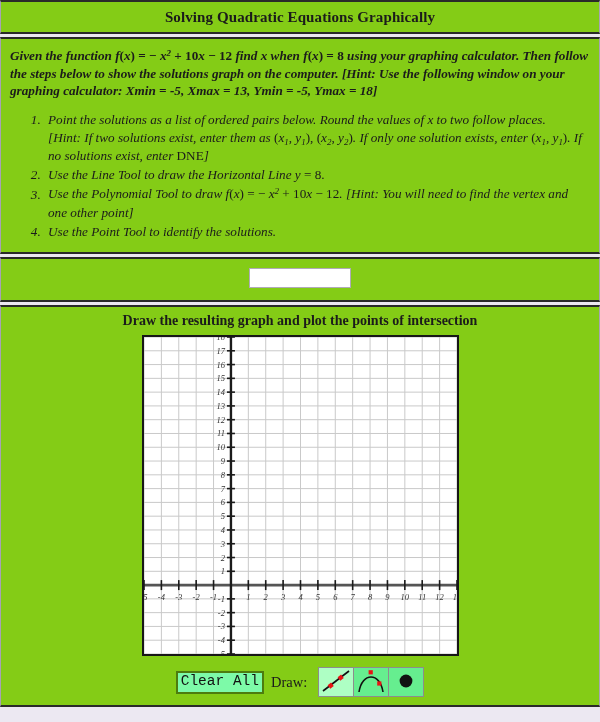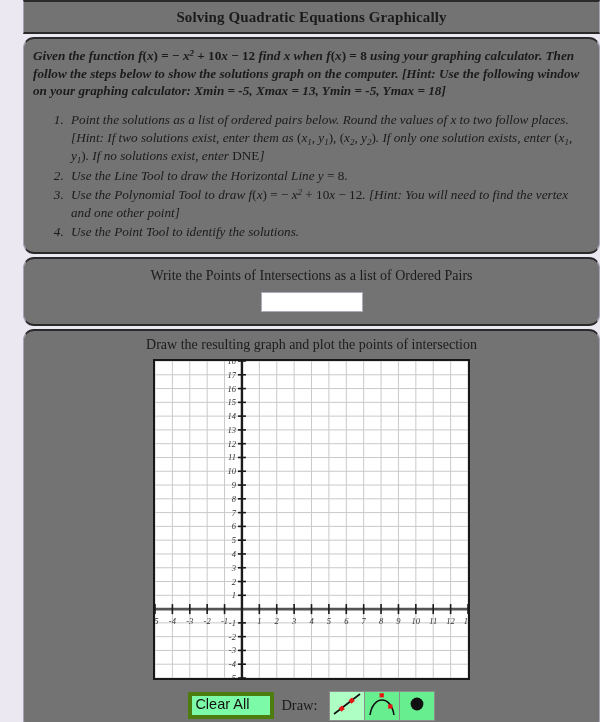--- a/index.html
+++ b/index.html
@@ -22,24 +22,23 @@
     position: relative;
   }
 
   
   .panel {
     box-sizing: border-box;
     border-top: 2px solid #2a2a2a;
     border-bottom: 2px solid #2a2a2a;
     border-left: 1px solid #a8a2b4;
     border-right: 1px solid #a8a2b4;
-    background: #737373;
-    margin-left: 23px;
-  }
-  .panel + .panel { margin-top: 3px; border-radius: 11px; }
+    background: #84cc16;
+  }
+  .panel + .panel { margin-top: 3px; }
 
   .header-panel {
     height: 34px;
     display: flex;
     align-items: center;
     justify-content: center;
   }
   .header-title {
     font-weight: bold;
     font-size: 15px;
@@ -102,20 +101,21 @@
 
   
   .graph-panel {
     padding: 6px 0 8px 0;
     text-align: center;
   }
   .graph-label {
     font-size: 14px;
     display: block;
     margin-bottom: 6px;
+    font-weight: bold;
   }
   .graph-wrap {
     width: 317px;
     height: 321px;
     margin: 0 auto;
     position: relative;
     border: 2px solid #171717;
     background: #ffffff;
     box-sizing: border-box;
   }
@@ -124,25 +124,25 @@
   
   .toolbar {
     margin: 11px auto 0 auto;
     display: flex;
     align-items: center;
     justify-content: center;
     gap: 0;
   }
   .clear-all {
     background: #7dfaa8;
-    border: 4px solid #4d7c0f;
-    font-family: Liberation Sans, sans-serif;
+    border: 2px solid #4d7c0f;
+    font-family: Liberation Mono, monospace;
     font-size: 14.5px;
     color: #111;
-    padding: 1px 21px 2px 3px;
+    padding: 1px 3px 2px 3px;
     cursor: pointer;
     line-height: 1.1;
   }
   .draw-label {
     font-size: 14.5px;
     padding: 0 12px 0 7px;
   }
   .tool-btn {
     width: 36px;
     height: 30px;
@@ -185,21 +185,20 @@
       <li>
         <span>Use the Polynomial Tool to draw </span><span class="mathit">f</span><span class="mathrm">(</span><span class="mathit">x</span><span class="mathrm">)</span><span class="mathrm"> = </span><span class="mathrm"> − </span><span class="mathit">x</span><sup>2</sup><span class="mathrm"> + 10</span><span class="mathit">x</span><span class="mathrm"> − 12</span><span>. [Hint: You will need to find the vertex and one other point]</span>
       </li>
       <li>
         <span>Use the Point Tool to identify the solutions.</span>
       </li>
     </ol>
   </div>
 
   <div class="panel answer-panel">
-    <span class="answer-label">Write the Points of Intersections as a list of Ordered Pairs</span>
     <input class="answer-input" type="text" placeholder="" style="">
   </div>
 
   <div class="panel graph-panel">
     <span class="graph-label">Draw the resulting graph and plot the points of intersection</span>
 
     <div class="graph-wrap">
       <svg class="graph-svg" id="plot-svg" width="313" height="317" viewBox="0 0 313 317">
           <line x1="0" y1="0" x2="0" y2="317" stroke="#c9c9c9" stroke-width="1"></line>
           <line x1="17.38888888888889" y1="0" x2="17.38888888888889" y2="317" stroke="#c9c9c9" stroke-width="1"></line>

